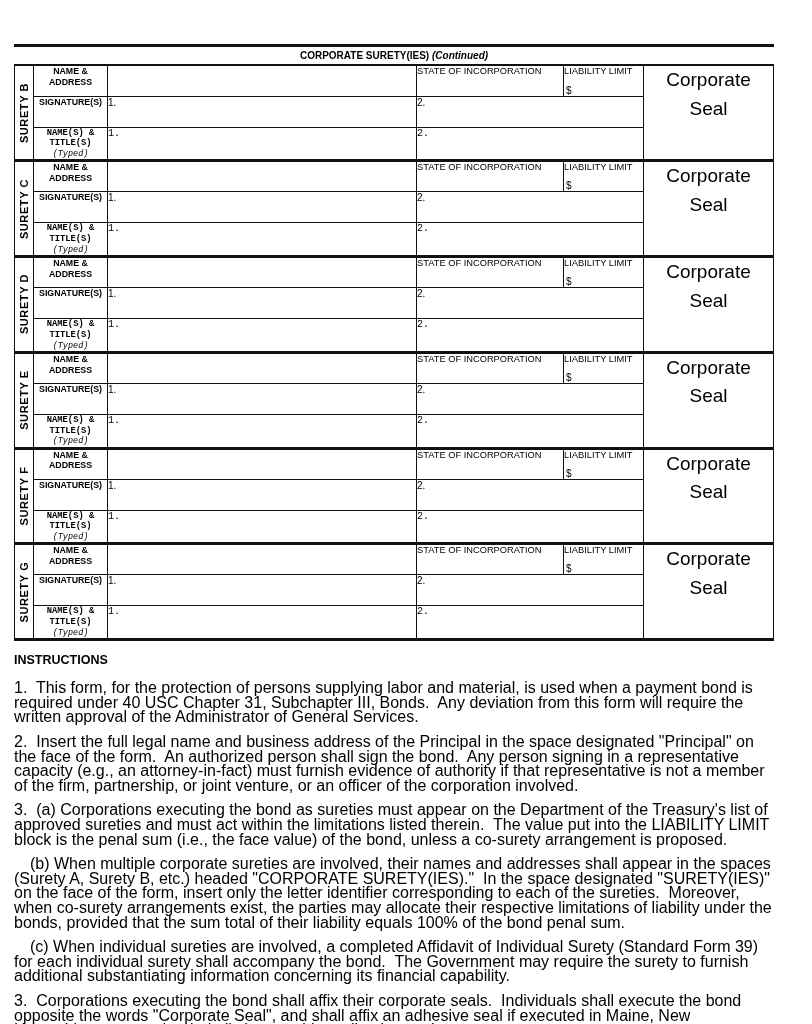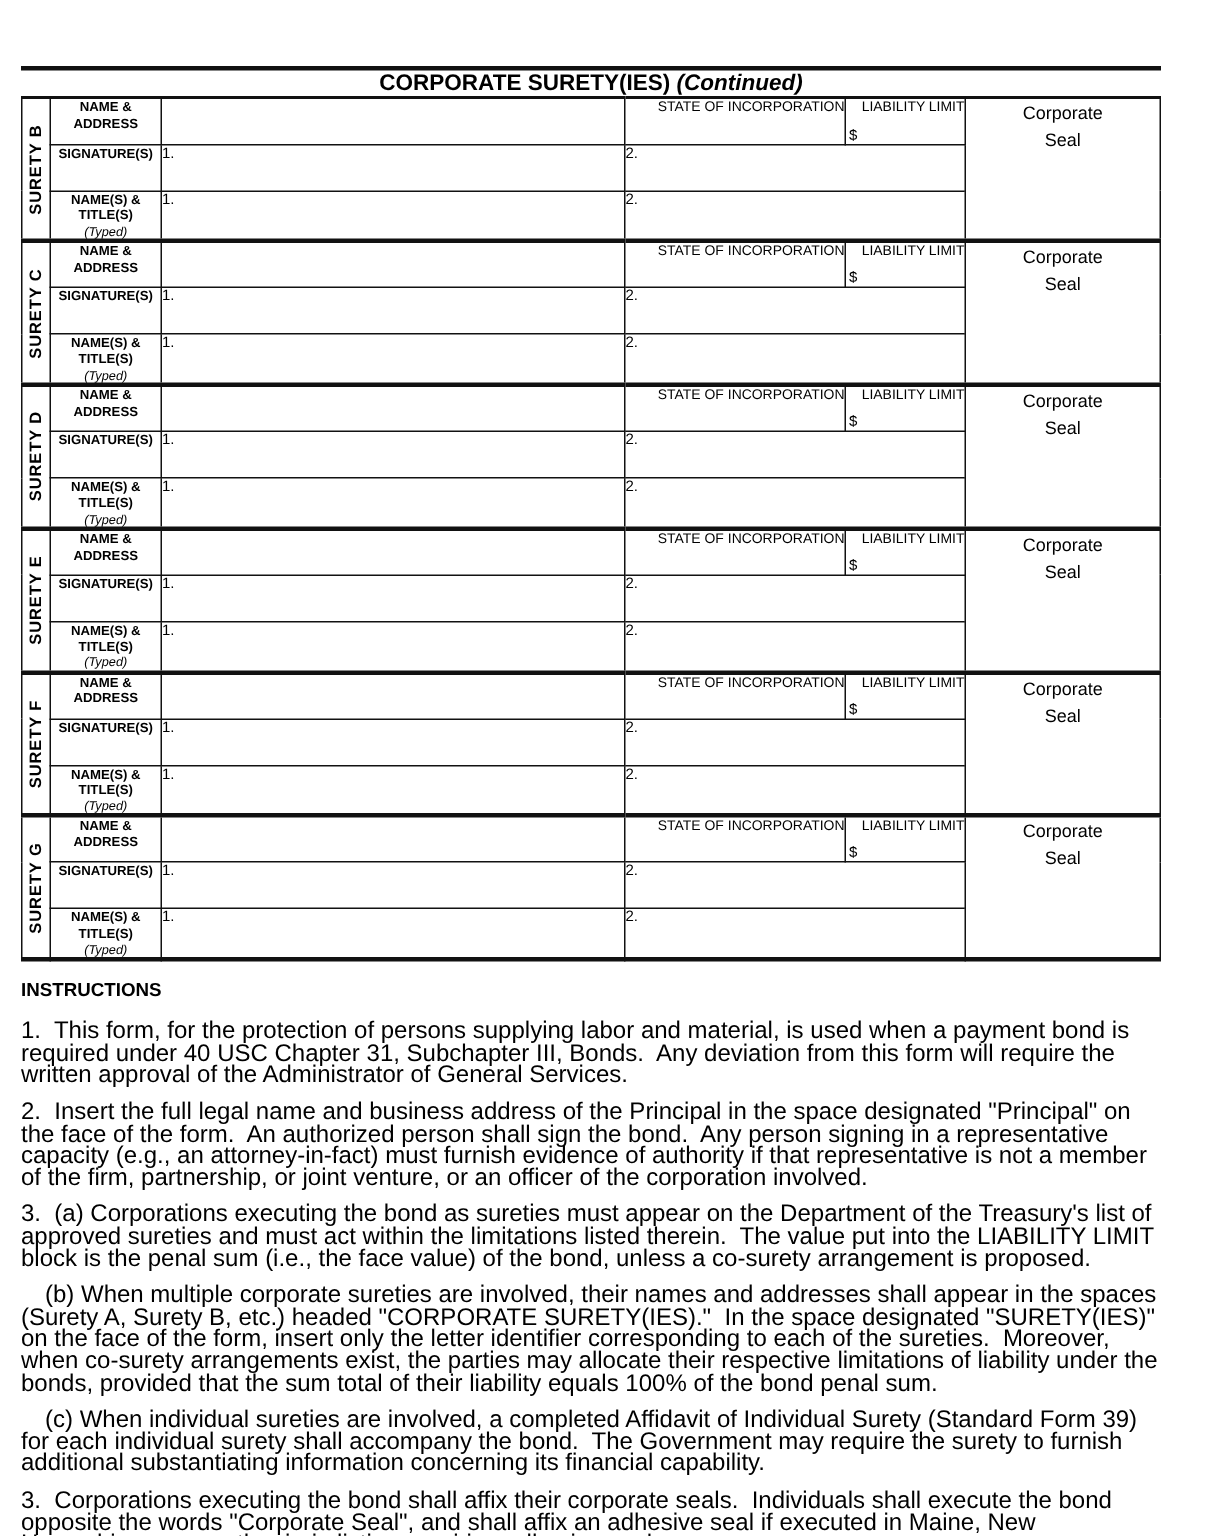--- a/index.html
+++ b/index.html
@@ -6,45 +6,45 @@
   html, body { margin: 0; padding: 0; }
   body {
     width: 812px; height: 1024px;
     background: #fff; color: #000;
     font-family: "Liberation Sans", sans-serif;
     position: relative;
   }
   .page { position: absolute; left: 14px; top: 44px; width: 760px; }
 
   .top-rule { height: 0; border-top: 3px solid #111; }
-  .table-header { height: 17px; line-height: 17px; text-align: center; font-size: 15px; }
+  .table-header { height: 17px; line-height: 17px; text-align: center; font-size: 10px; }
   .b { font-weight: bold; }
   .i { font-style: italic; }
 
   table.surety { border-collapse: collapse; width: 759px; table-layout: fixed; border-bottom: 3px solid #111; }
   table.surety td { border: 1.5px solid #111; padding: 0; vertical-align: top; }
   tbody.sec tr.r1 td { border-top: 3px solid #111; }
   tbody.sec.first tr.r1 td { border-top: 2px solid #111; }
   tr.r1 { height: 31px; }
   tr.r2 { height: 31px; }
-  tr.r3 { height: 32px; }
+  tr.r3 { height: 32px; font-family: Liberation Mono, monospace; }
 
   td.vcell { position: relative; }
   .vtext {
     position: absolute; left: 50%; top: 50%;
     transform: translate(-50%, -50%) rotate(-90deg);
     font-weight: bold; font-size: 11px; letter-spacing: 0.6px; white-space: nowrap;
   }
   td.lbl { text-align: center; vertical-align: middle; font-weight: bold; font-size: 8.8px; line-height: 1.22; padding: 1px; }
   .typed { font-style: italic; font-weight: normal; font-size: 8.5px; }
-  td.hdr { font-size: 9.3px; padding: 1px 2px; font-weight: normal; text-align: right; }
+  td.hdr { font-size: 9.3px; padding: 1px 2px; font-weight: normal; }
   td.liab { position: relative; }
   .dollar { position: absolute; left: 2px; bottom: 0; font-size: 10px; }
   td.num { font-size: 10px; padding: 1px 3px; }
-  td.seal { border-right: none; vertical-align: middle; text-align: center; font-size: 12px; line-height: 1.5; }
+  td.seal { border-right: none; vertical-align: middle; text-align: center; font-size: 19px; line-height: 1.5; }
 
   .instructions { margin-top: 12px; }
   .instr-title { text-align: left; font-weight: bold; font-size: 12.5px; margin: 0 0 14px 0; }
   .para { font-size: 16px; line-height: 14.6px; margin: 0 0 10px 0; white-space: pre-wrap; }
   .para.indent { text-indent: 16px; }
 
   .footer-rule { border-top: 3px solid #111; margin-top: 15px; }
   .footer { text-align: right; font-size: 12.5px; padding-top: 6px; }
 </style>
 </head>

